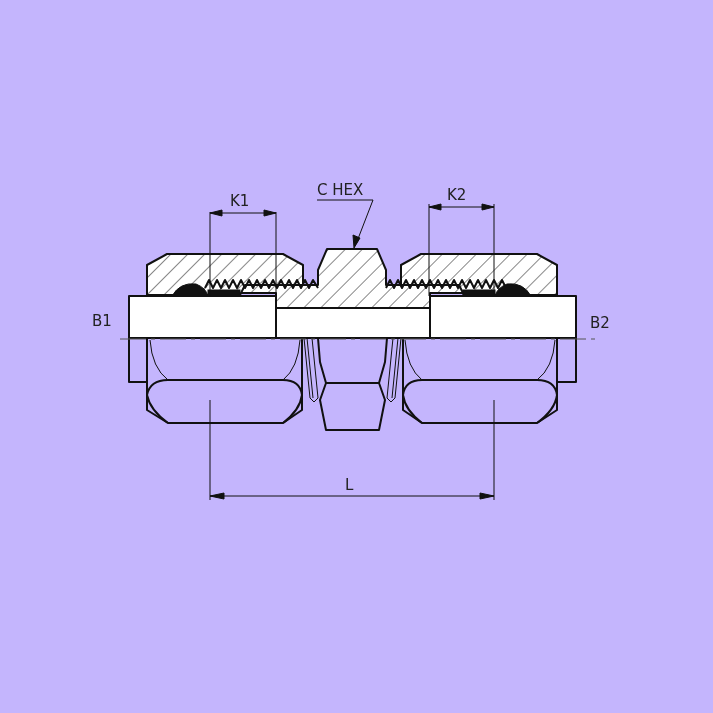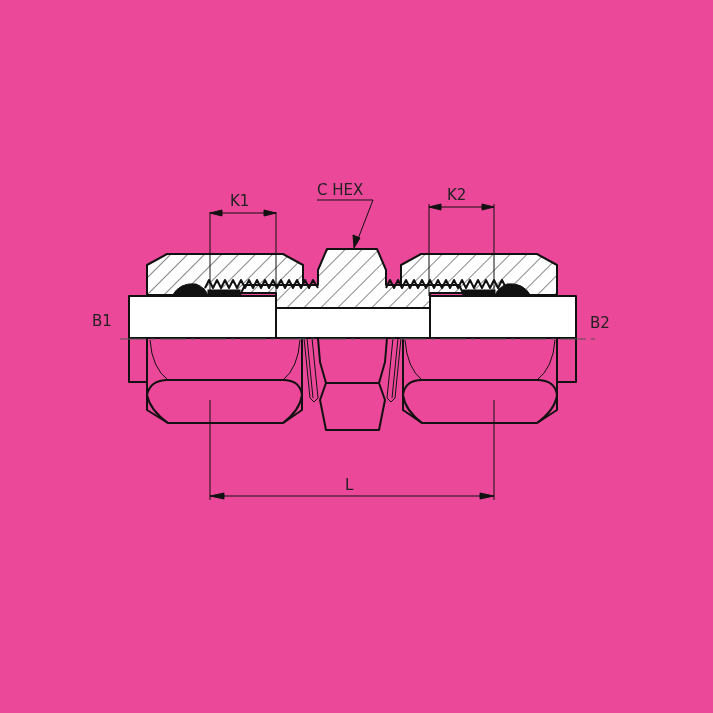--- a/index.html
+++ b/index.html
@@ -1,16 +1,16 @@
 <!DOCTYPE html>
 <html><head>
 <meta charset="utf-8">
 <style>
   html, body { margin: 0; padding: 0; background: #ffffff; }
-  .canvas { width: 713px; height: 713px; position: relative; background: #ec4899; overflow: hidden; }
+  .canvas { width: 713px; height: 713px; position: relative; background: #c4b5fd; overflow: hidden; }
   svg { position: absolute; left: 0; top: 0; }
   .lbl { font-family: "DejaVu Sans", sans-serif; font-size: 15px; fill: #222; }
   .outline { fill: #ffffff; stroke: #111; stroke-width: 2; stroke-linejoin: round; }
   .thin { fill: none; stroke: #111; stroke-width: 1; }
   .thick { fill: none; stroke: #111; stroke-width: 2; stroke-linejoin: round; }
   .center { stroke: #555; stroke-width: 1; stroke-dasharray: 26 5 4 5; fill: none; }
   .hatchfill { fill: url(#hatch); stroke: #111; stroke-width: 2; stroke-linejoin: round; }
   .black { fill: #111; stroke: #111; stroke-width: 1; }
 </style>
 </head>

